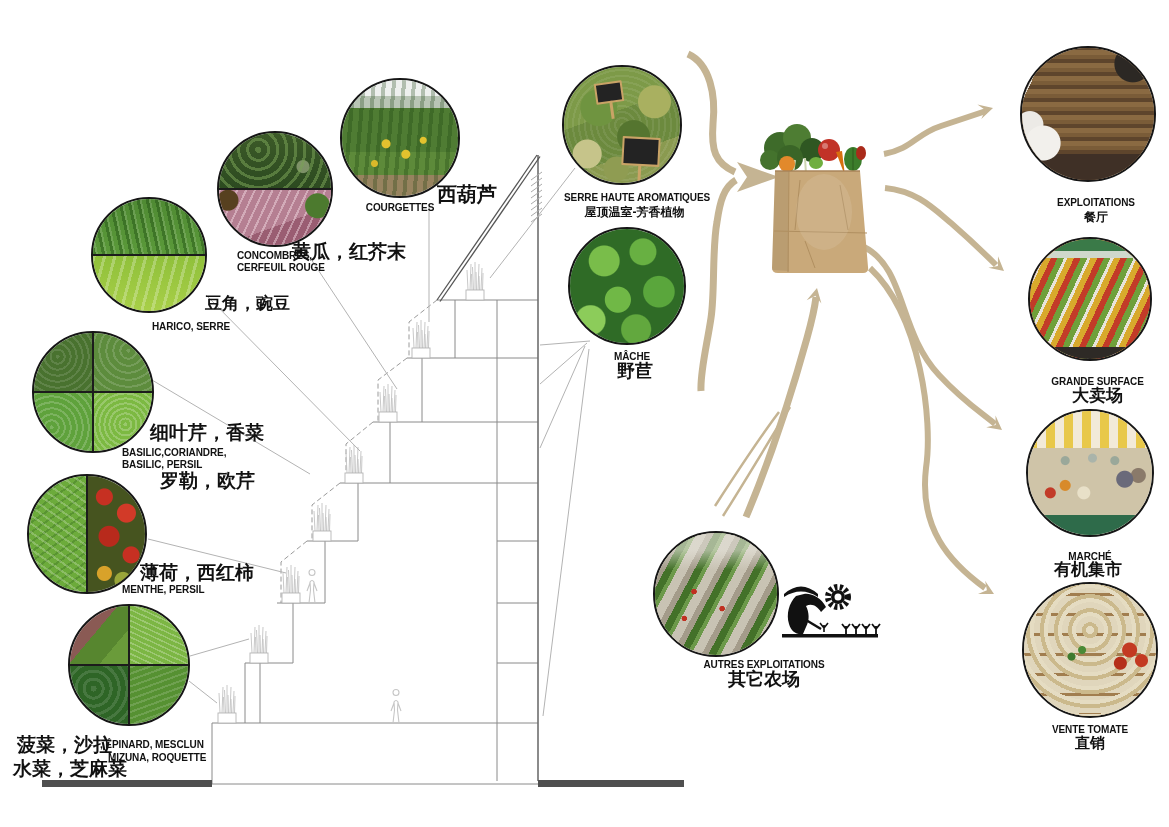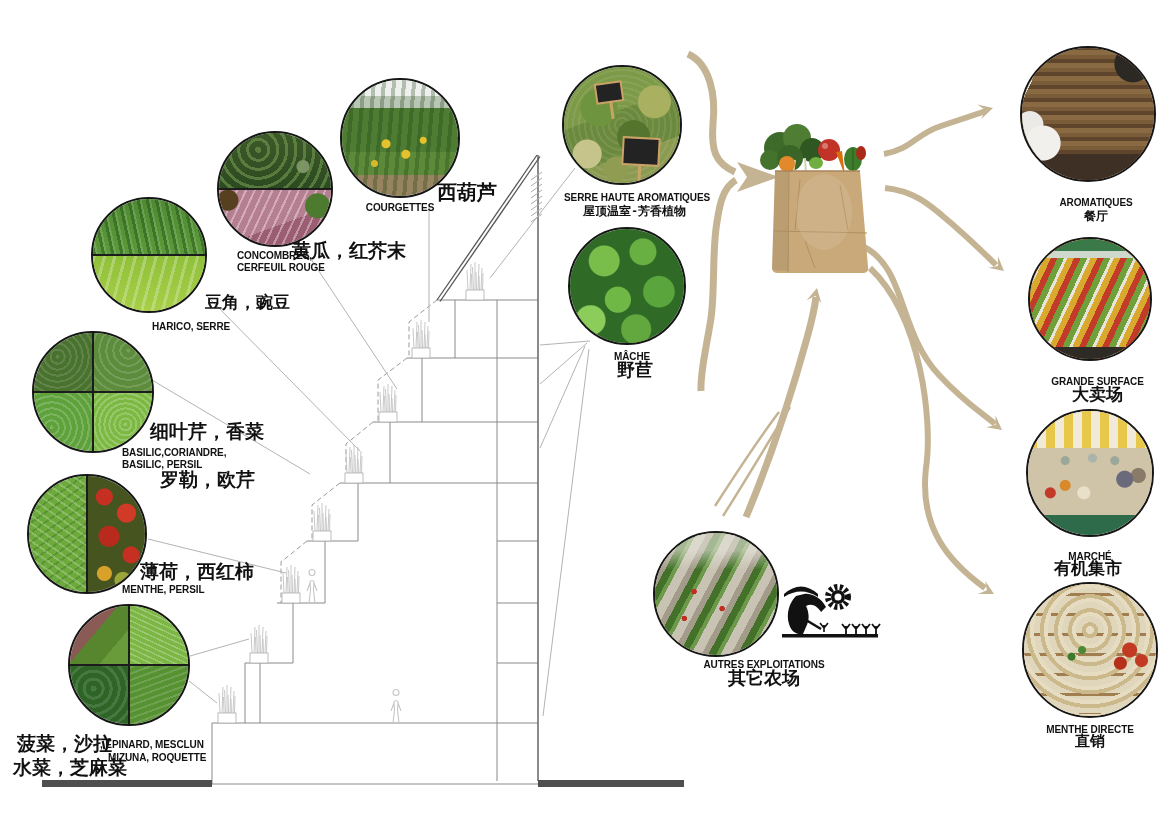--- a/index.html
+++ b/index.html
@@ -119,21 +119,21 @@
   .c-vente{background:
     radial-gradient(circle at 80% 50%, #c33a22 0 7px, transparent 8px),
     radial-gradient(circle at 89% 58%, #c33a22 0 6px, transparent 7px),
     radial-gradient(circle at 73% 60%, #b52f1a 0 6px, transparent 7px),
     radial-gradient(circle at 36% 55%, #3e7a2e 0 3.5px, transparent 4.5px),
     radial-gradient(circle at 44% 50%, #4a8a36 0 3.5px, transparent 4.5px),
     repeating-radial-gradient(circle at 50% 35%, #e5dcc2 0 4px, #cbb98c 4px 8px, transparent 8px 14px),
     repeating-linear-gradient(0deg, rgba(150,110,60,.85) 0 3px, transparent 3px 20px),#e0d6bc;}
   
   .fr{position:absolute;font-weight:bold;font-size:10px;line-height:11.5px;color:#111;letter-spacing:-0.1px;white-space:nowrap;}
-  .zh{position:absolute;font-weight:bold;font-size:19px;line-height:20px;color:#111;white-space:nowrap;font-family:Liberation Mono, monospace;}
+  .zh{position:absolute;font-weight:bold;font-size:19px;line-height:20px;color:#111;white-space:nowrap;}
   .ctr{text-align:center;}
 </style>
 </head>
 <body>
 
 <div class="stage">
 
 <svg width="1169" height="827" viewBox="0 0 1169 827">
   <defs>
     <g id="planter">
@@ -394,25 +394,25 @@
 
 <div class="fr ctr" style="left:564px;top:192px;width:145px">SERRE HAUTE AROMATIQUES</div>
 <div class="zh ctr" style="left:562px;top:202px;width:145px;font-size:12px">屋顶温室-芳香植物</div>
 
 <div class="fr ctr" style="left:592px;top:351px;width:80px">MÂCHE</div>
 <div class="zh ctr" style="left:595px;top:361px;width:80px;font-size:18px">野苣</div>
 
 <div class="fr ctr" style="left:694px;top:659px;width:140px">AUTRES EXPLOITATIONS</div>
 <div class="zh ctr" style="left:694px;top:669px;width:140px;font-size:18px">其它农场</div>
 
-<div class="fr ctr" style="left:1036px;top:197px;width:120px">AROMATIQUES</div>
+<div class="fr ctr" style="left:1036px;top:197px;width:120px">EXPLOITATIONS</div>
 <div class="zh ctr" style="left:1036px;top:207px;width:120px;font-size:12px">餐厅</div>
 
 <div class="fr ctr" style="left:1035px;top:376px;width:125px">GRANDE SURFACE</div>
 <div class="zh ctr" style="left:1035px;top:386px;width:125px;font-size:17px">大卖场</div>
 
 <div class="fr ctr" style="left:1030px;top:551px;width:120px">MARCHÉ</div>
 <div class="zh ctr" style="left:1028px;top:560px;width:120px;font-size:17px">有机集市</div>
 
-<div class="fr ctr" style="left:1030px;top:724px;width:120px">MENTHE DIRECTE</div>
+<div class="fr ctr" style="left:1030px;top:724px;width:120px">VENTE TOMATE</div>
 <div class="zh ctr" style="left:1030px;top:733px;width:120px;font-size:15px">直销</div>
 
 </div>
 
 </body></html>

